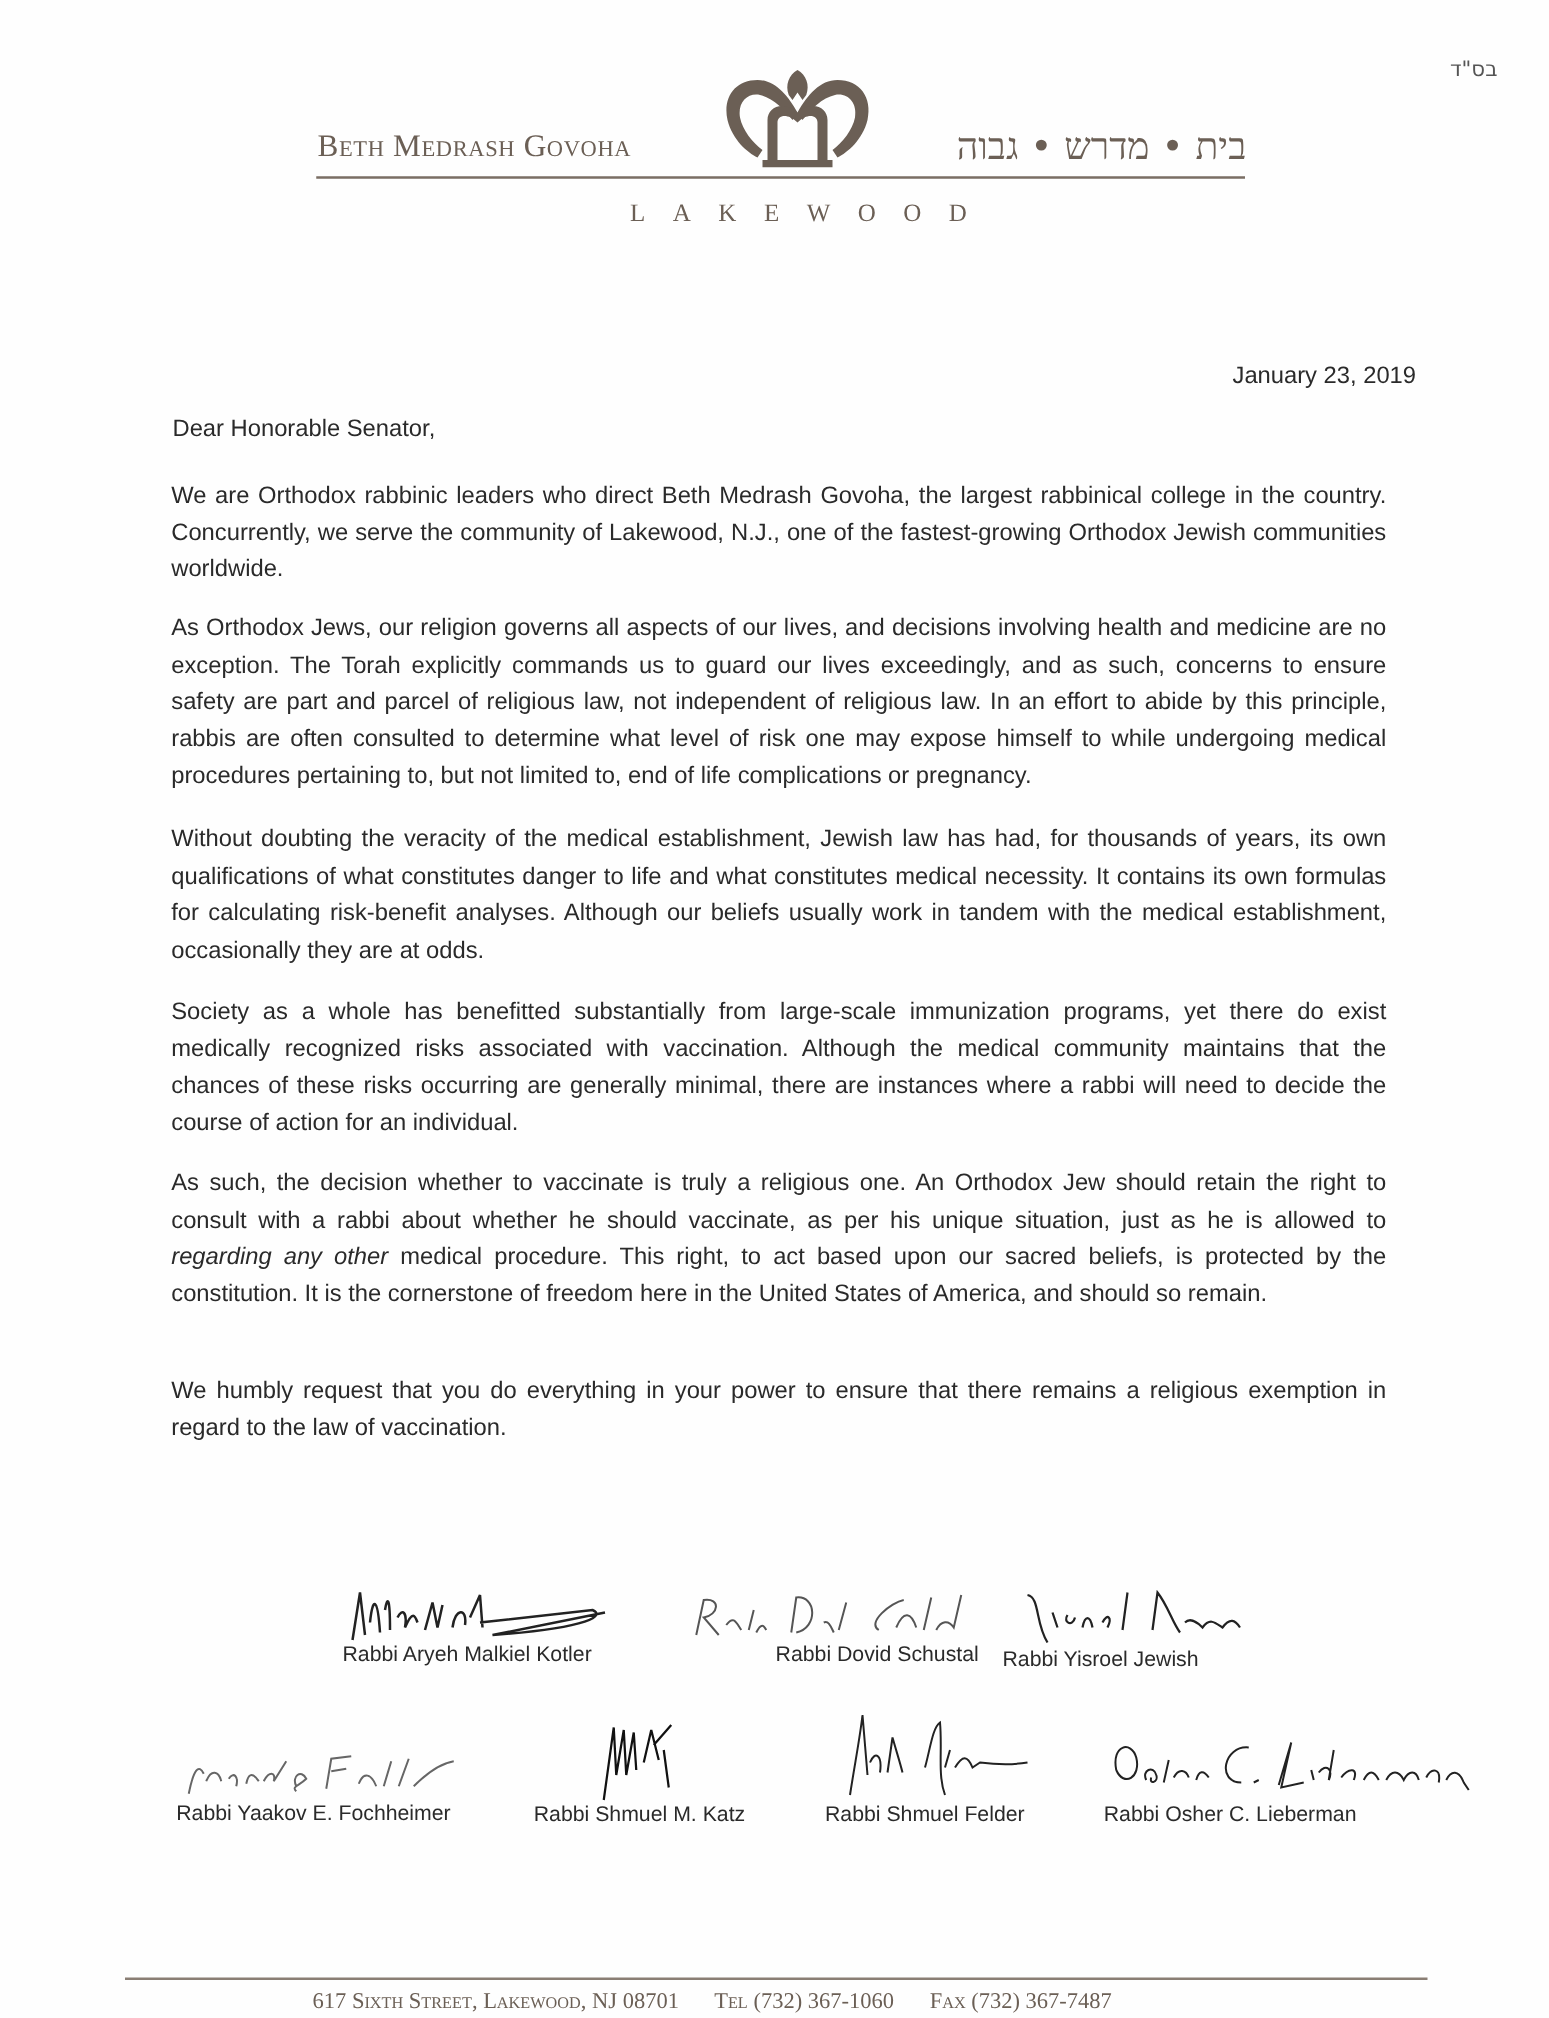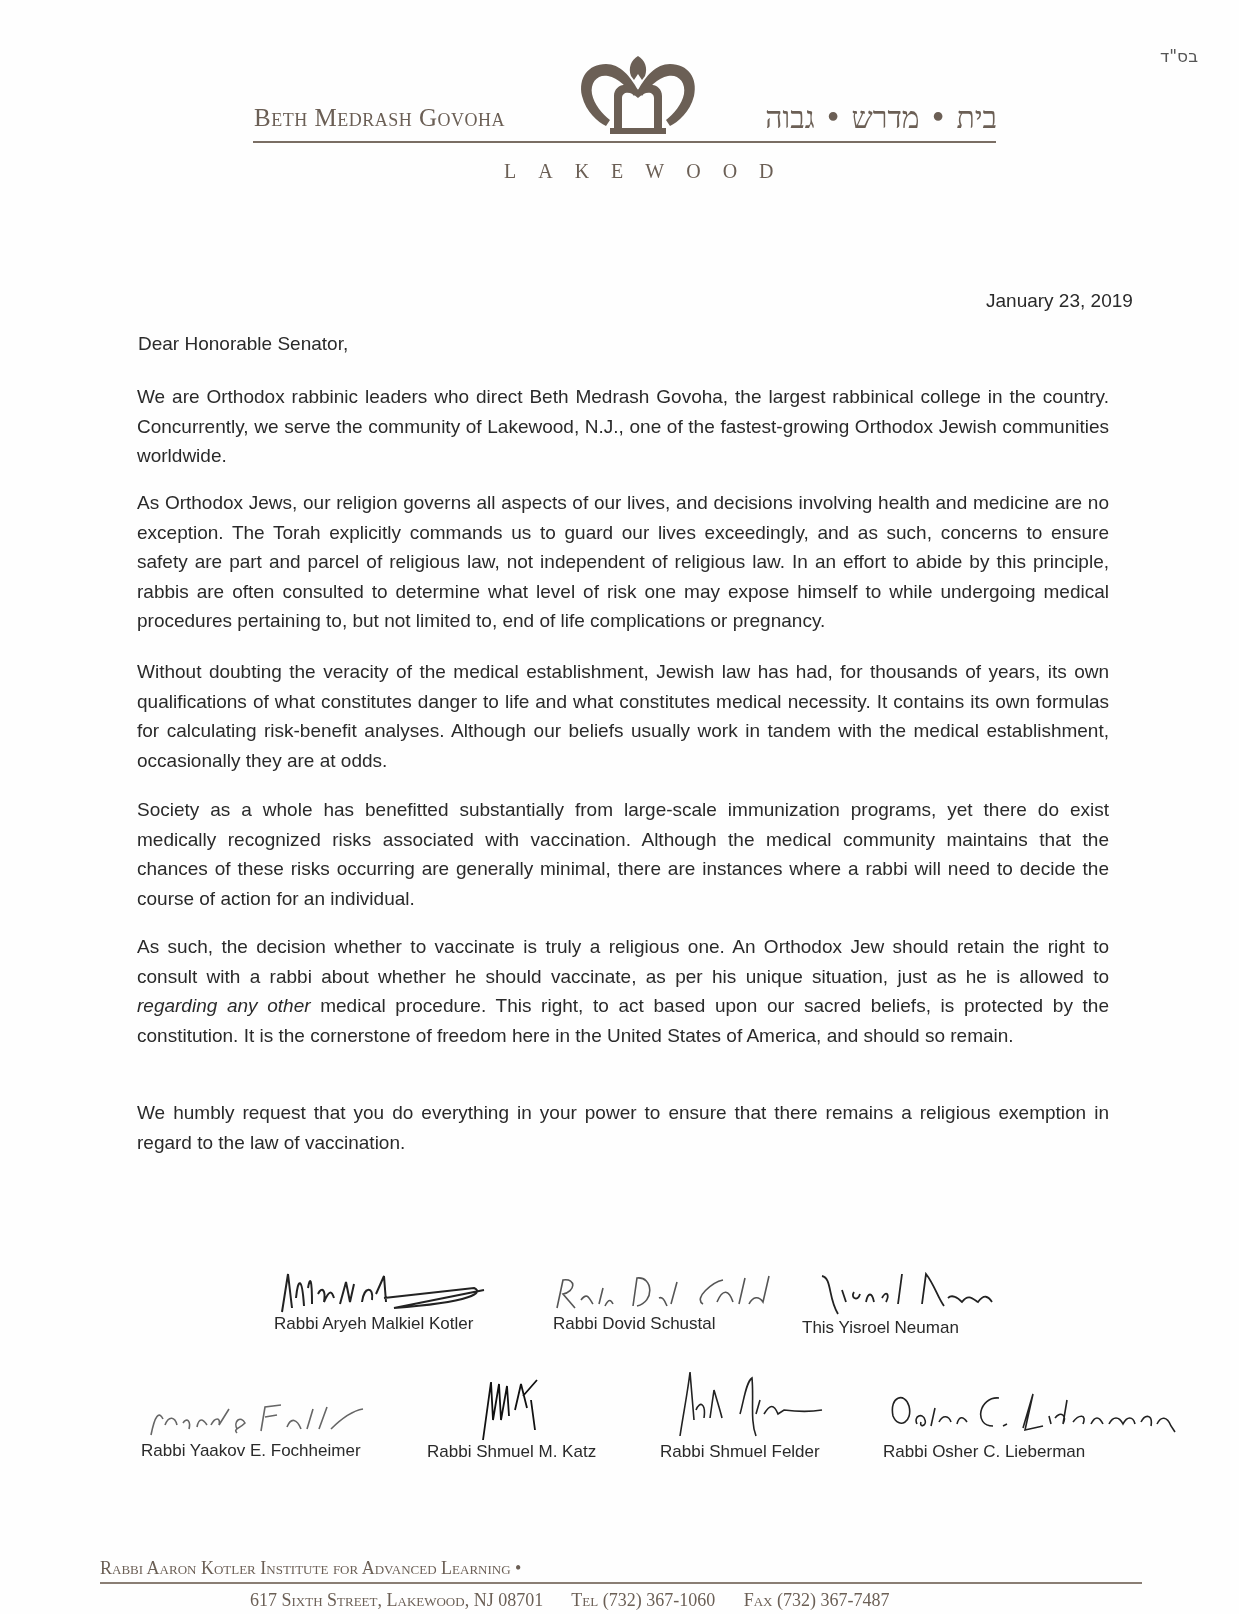--- a/index.html
+++ b/index.html
@@ -58,31 +58,31 @@
 <p class="abs para p4">Society as a whole has benefitted substantially from large-scale immunization programs, yet there do exist medically recognized risks associated with vaccination. Although the medical community maintains that the chances of these risks occurring are generally minimal, there are instances where a rabbi will need to decide the course of action for an individual.</p>
 <p class="abs para p5"><span>As such, the decision whether to vaccinate is truly a religious one. An Orthodox Jew should retain the right to consult with a rabbi about whether he should vaccinate, as per his unique situation, just as he is allowed to </span><em>regarding any other</em><span> medical procedure. This right, to act based upon our sacred beliefs, is protected by the constitution. It is the cornerstone of freedom here in the United States of America, and should so remain.</span></p>
 <p class="abs para p6">We humbly request that you do everything in your power to ensure that there remains a religious exemption in regard to the law of vaccination.</p>
 
 <div class="abs sig" style="left:254px; top:1268px;margin-left:20px;">
   <svg width="230" height="46" viewBox="0 0 230 46">
     <path d="M8 44 L14 6 L18 40 M22 30 C24 10 28 8 30 38 M34 20 C36 8 38 10 38 36 M44 26 C48 18 52 22 50 34 C56 20 58 24 60 30 M66 36 L72 14 L76 34 L80 16 M88 34 C90 18 100 18 98 32 M102 26 L110 8 L112 34 M110 30 L200 20 C210 24 200 34 120 40 L210 22" fill="none" stroke="#222" stroke-width="2"></path>
   </svg>
   <div class="sig-name">Rabbi Aryeh Malkiel Kotler</div>
 </div>
-<div class="abs sig" style="left:553px; top:1268px;">
+<div class="abs sig" style="left:553px; top:1268px;text-align:right;">
   <svg width="230" height="46" viewBox="0 0 230 46">
     <path d="M4 40 L10 12 C24 10 22 24 10 26 L22 40 M28 32 C34 24 36 30 40 36 M46 36 L50 20 M52 38 C56 30 58 32 60 36 M80 38 L84 10 C100 8 102 34 84 38 M106 30 C110 28 112 34 114 38 M118 36 L124 14 M150 36 C140 30 160 14 170 12 M164 34 C170 20 176 22 180 34 M186 36 L192 10 M196 36 C200 28 206 28 210 34 L216 8" fill="none" stroke="#555" stroke-width="1.6"></path>
   </svg>
   <div class="sig-name">Rabbi Dovid Schustal</div>
 </div>
 <div class="abs sig" style="left:802px; top:1268px;">
   <svg width="200" height="50" viewBox="0 0 200 50">
     <path d="M20 8 C30 10 26 30 36 46 M40 22 L44 34 M52 24 C48 30 56 34 58 26 M64 34 C66 24 70 24 72 34 M80 30 C84 22 88 26 84 34 M96 36 L100 6 M120 36 L124 6 C132 16 136 30 142 38 M146 30 C150 26 156 30 160 34 C166 26 170 30 176 34 C182 26 186 28 190 34" fill="none" stroke="#222" stroke-width="1.8"></path>
   </svg>
-  <div class="sig-name">This Yisroel Neuman</div>
+  <div class="sig-name">Rabbi Yisroel Jewish</div>
 </div>
 
 <div class="abs sig" style="left:141px; top:1395px;">
   <svg width="240" height="46" viewBox="0 0 240 46">
     <path d="M10 40 C14 20 18 16 22 24 M24 30 C28 20 34 22 36 30 M42 28 C46 22 50 26 48 34 M56 32 C58 22 62 24 66 30 M70 30 C74 22 80 22 78 30 L88 14 M96 34 C92 26 100 20 104 28 C98 34 92 34 96 38 M120 36 L124 12 L140 10 M124 22 L136 20 M146 32 C150 22 156 24 160 34 M166 34 L172 14 M178 34 L186 12 M190 34 C200 24 210 16 222 14" fill="none" stroke="#666" stroke-width="1.6"></path>
   </svg>
   <div class="sig-name">Rabbi Yaakov E. Fochheimer</div>
 </div>
 <div class="abs sig" style="left:427px; top:1370px;">
   <svg width="160" height="72" viewBox="0 0 160 72">
@@ -97,20 +97,19 @@
   <div class="sig-name">Rabbi Shmuel Felder</div>
 </div>
 <div class="abs sig" style="left:883px; top:1386px;">
   <svg width="300" height="56" viewBox="0 0 300 56">
     <path d="M10 30 C6 10 22 6 26 20 C30 36 16 44 10 30 M34 38 C30 30 40 26 42 34 C44 40 36 42 38 36 M48 40 L52 22 M56 36 C60 28 66 30 68 36 M74 38 C76 30 80 30 84 36 M110 40 C90 40 96 10 116 12 M120 40 L124 38 M140 42 L150 8 L142 44 L160 40 M166 30 L168 38 M172 32 C178 24 184 30 180 38 L184 14 M190 36 C196 28 204 28 200 38 M208 38 C212 30 216 30 220 38 M226 38 C230 30 236 30 240 38 C244 30 250 30 252 38 M258 36 C262 28 270 28 268 40 M274 38 C278 30 284 30 288 40 L292 46" fill="none" stroke="#222" stroke-width="1.6"></path>
   </svg>
   <div class="sig-name">Rabbi Osher C. Lieberman</div>
 </div>
 
 <div class="abs brand foot-text">
-  <span class="foot-en">Rabbi Aaron Kotler Institute for Advanced Learning •</span>
 </div>
 <div class="abs foot-rule"></div>
 <div class="abs brand foot-addr">
   <span>617 Sixth Street, Lakewood, NJ 08701</span>
   <span>Tel (732) 367-1060</span>
   <span>Fax (732) 367-7487</span>
 </div>
 
 </body></html>

